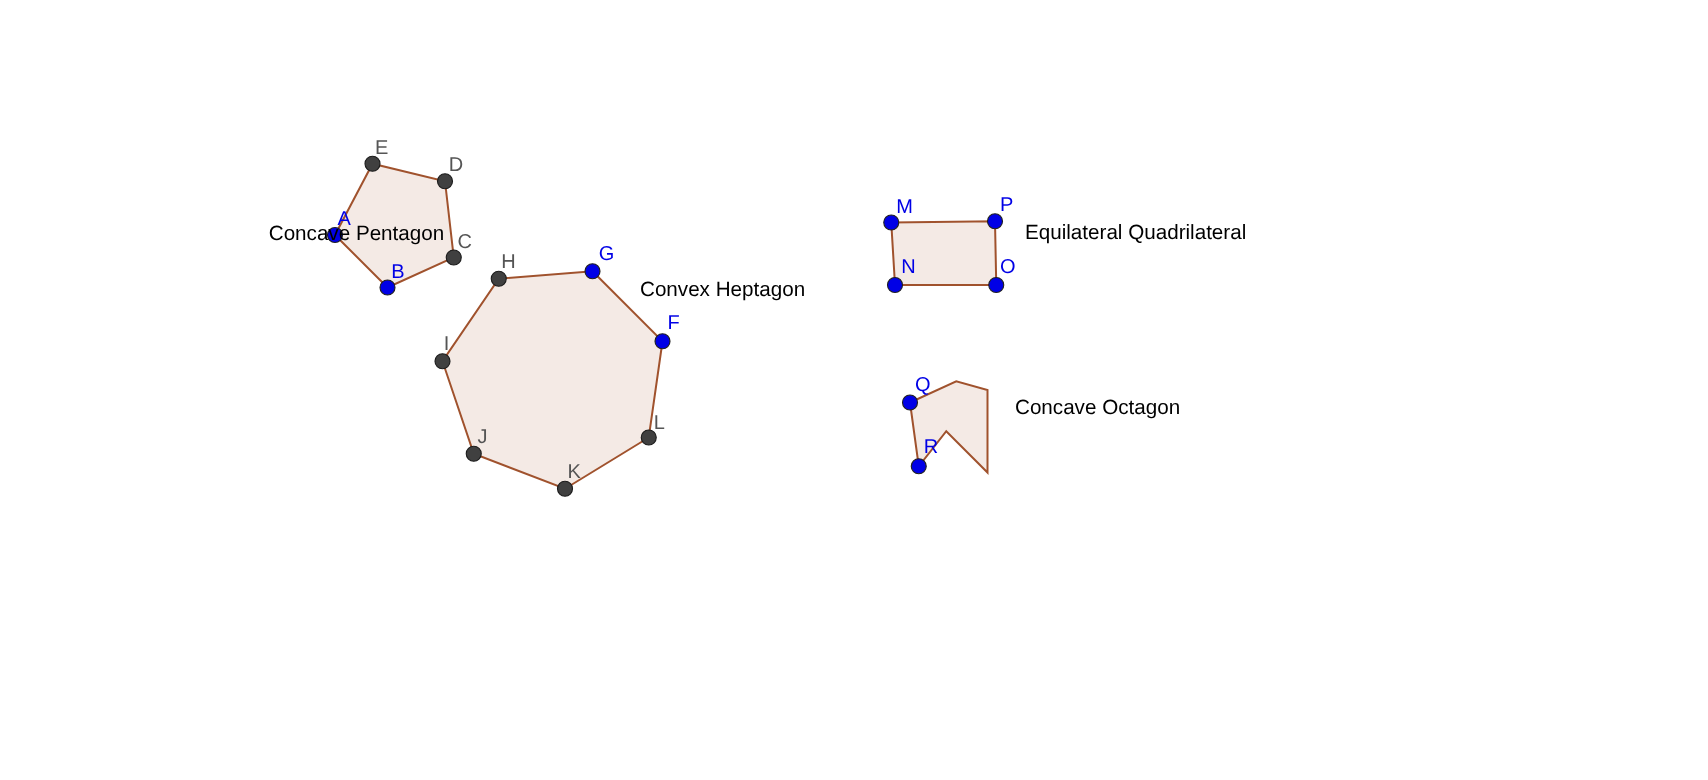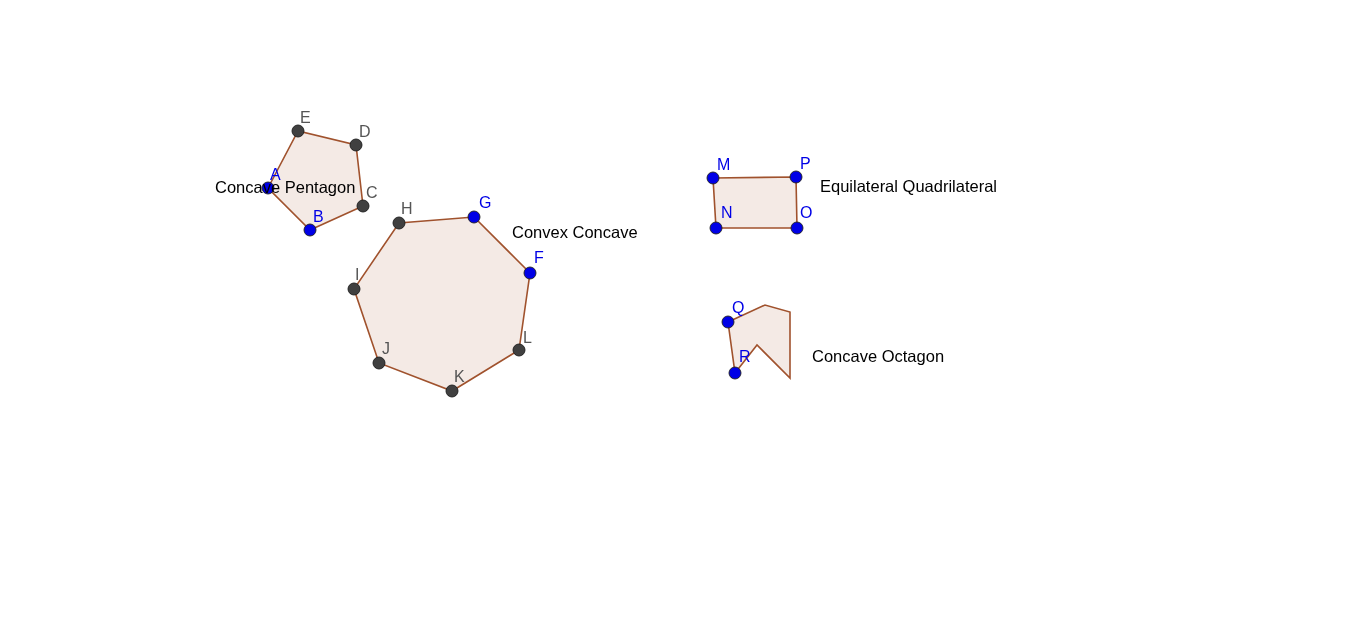--- a/index.html
+++ b/index.html
@@ -111,18 +111,18 @@
         <text x="800" y="169" class="vlabel-blue">P</text>
         <text x="800" y="218" class="vlabel-blue">O</text>
         <text x="721" y="218" class="vlabel-blue">N</text>
         <text x="732" y="313" class="vlabel-blue">Q</text>
         <text x="739" y="362" class="vlabel-blue">R</text>
       </g>
   </svg>
 
   <div id="captions-layer">
       <div class="shape-caption" style="left: 215px; top: 179px;">Concave Pentagon</div>
-      <div class="shape-caption" style="left: 512px; top: 224px;">Convex Concave</div>
+      <div class="shape-caption" style="left: 512px; top: 224px;">Convex Heptagon</div>
       <div class="shape-caption" style="left: 820px; top: 178px;">Equilateral Quadrilateral</div>
-      <div class="shape-caption" style="left: 812px; top: 348px;">Concave Octagon</div>
+      <div class="shape-caption" style="left: 812px; top: 318px;">Concave Octagon</div>
     </div>
 
 </div>
 
 </body></html>

